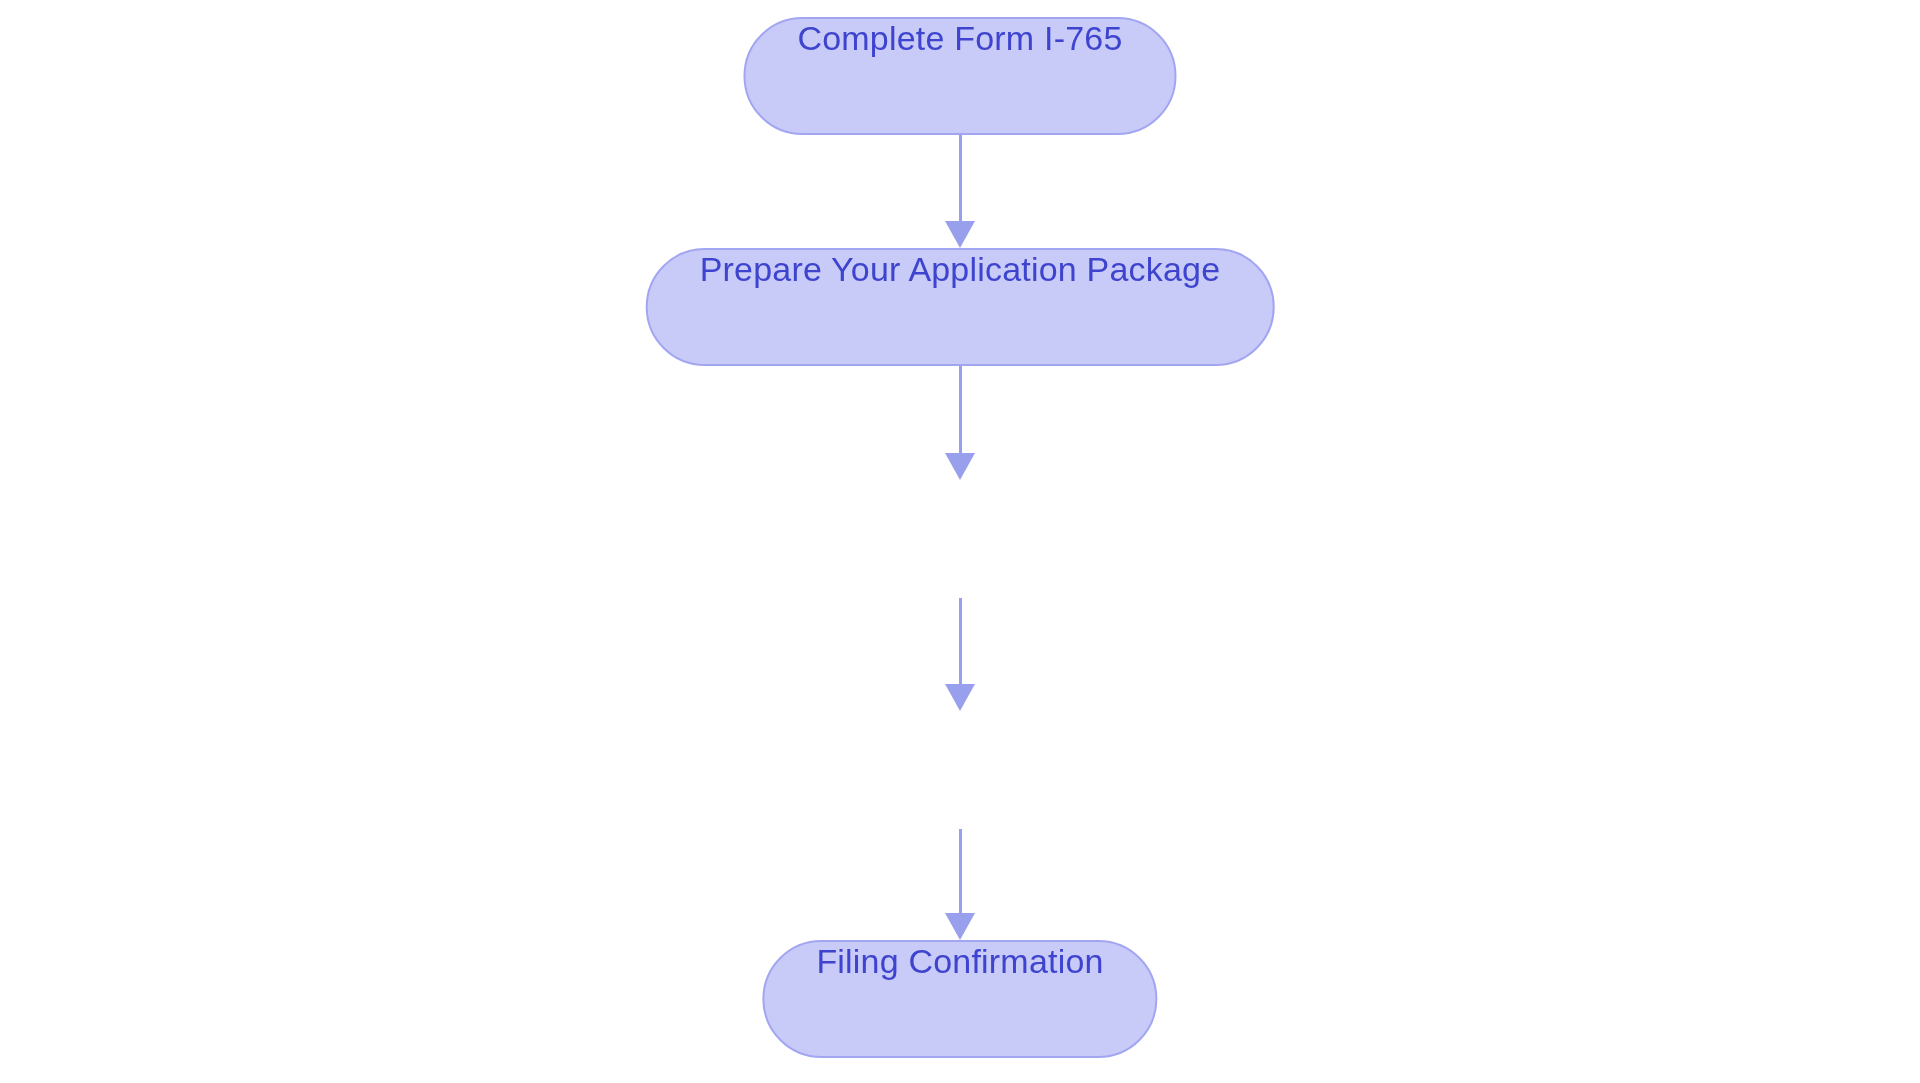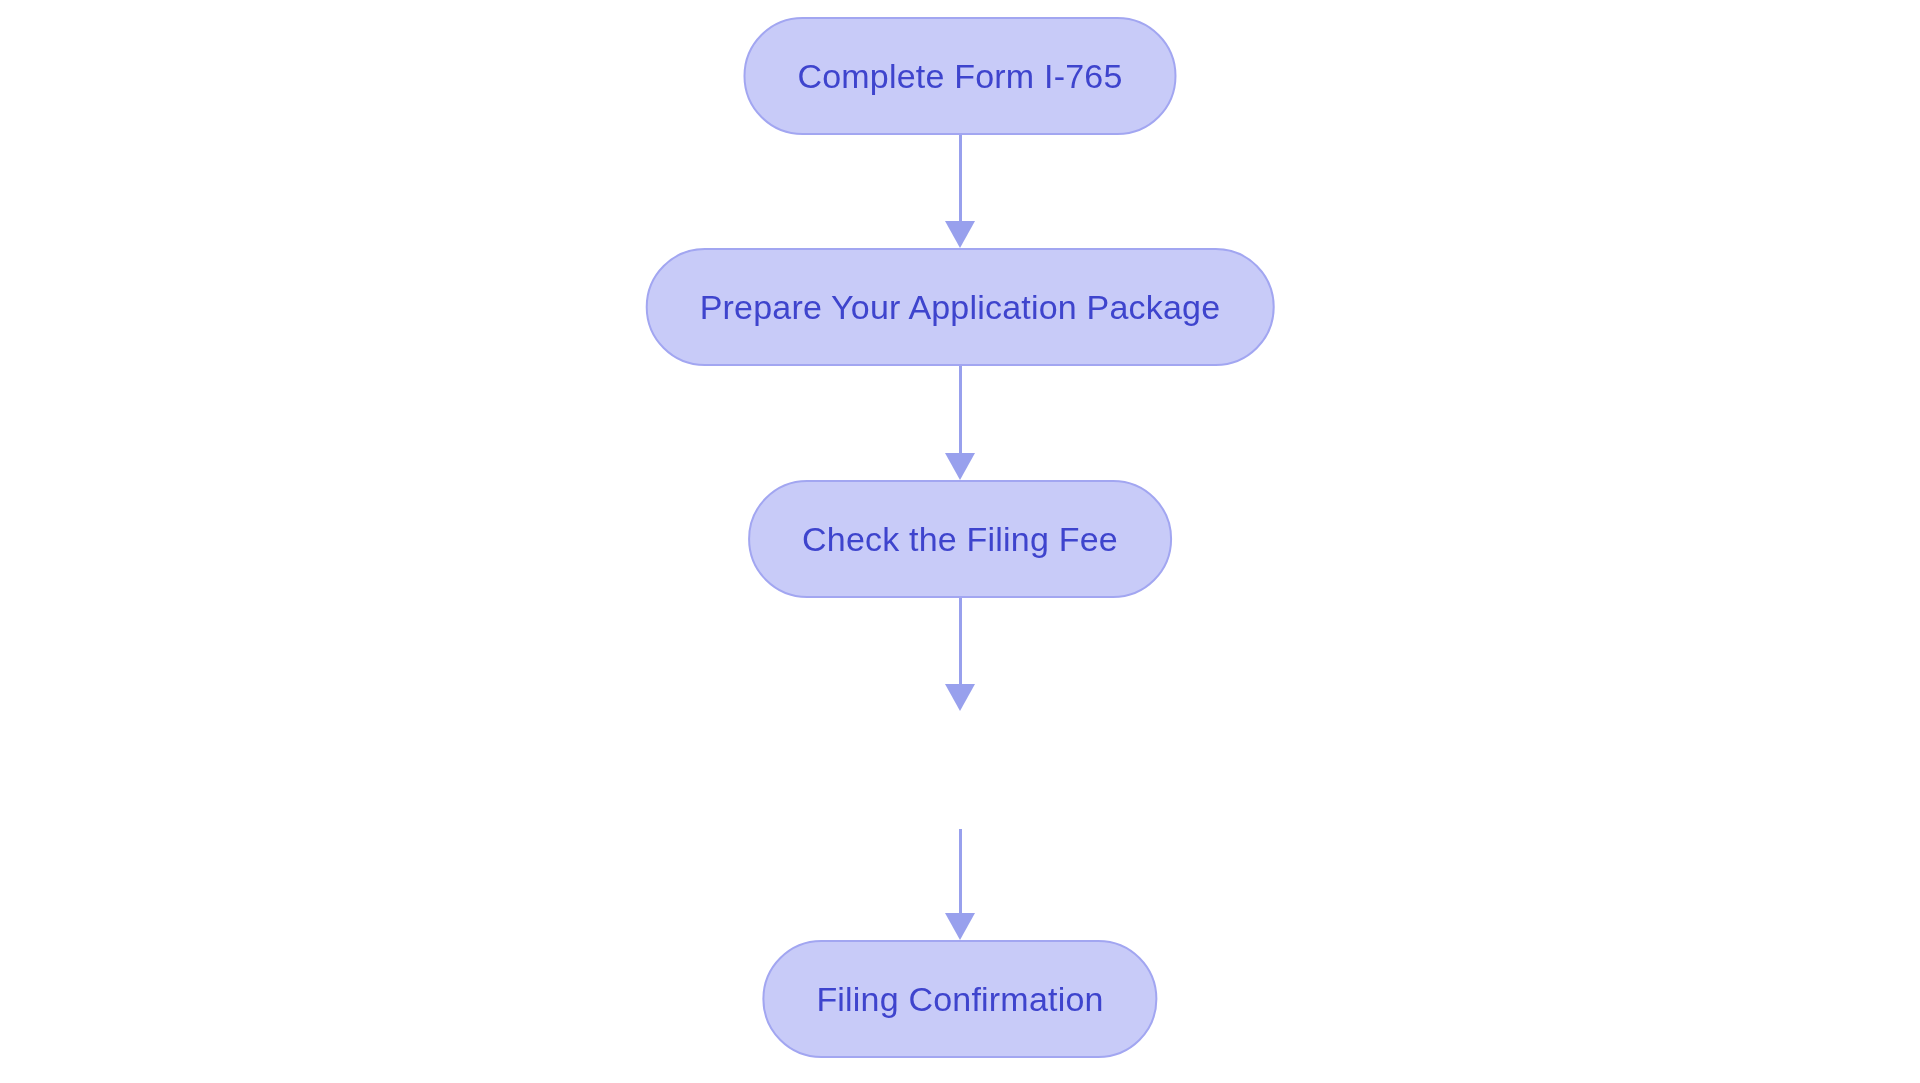--- a/index.html
+++ b/index.html
@@ -24,21 +24,21 @@
   }
   .flow-node {
     position: absolute;
     left: 50%;
     transform: translateX(-50%);
     height: 118px;
     min-width: 360px;
     width: max-content;
     padding: 0 52px;
     display: flex;
-    align-items: center;
+    align-items: flex-start;
     justify-content: center;
     background: var(--node-fill);
     border: 2px solid var(--node-border);
     border-radius: 60px;
     white-space: nowrap;
   }
   .flow-node .label {
     font-size: 34px;
     letter-spacing: 0.2px;
     color: var(--node-text);
@@ -91,23 +91,20 @@
 
   <div class="flow-node node-2">
     <span class="label">Prepare Your Application Package</span>
   </div>
 
   <div class="flow-arrow arrow-2">
     <div class="arrow-shaft"></div>
     <div class="arrow-head"></div>
   </div>
 
-  <div class="flow-node node-3">
-    <span class="label">Check the Filing Fee</span>
-  </div>
 
   <div class="flow-arrow arrow-3">
     <div class="arrow-shaft"></div>
     <div class="arrow-head"></div>
   </div>
 
 
   <div class="flow-arrow arrow-4">
     <div class="arrow-shaft"></div>
     <div class="arrow-head"></div>

